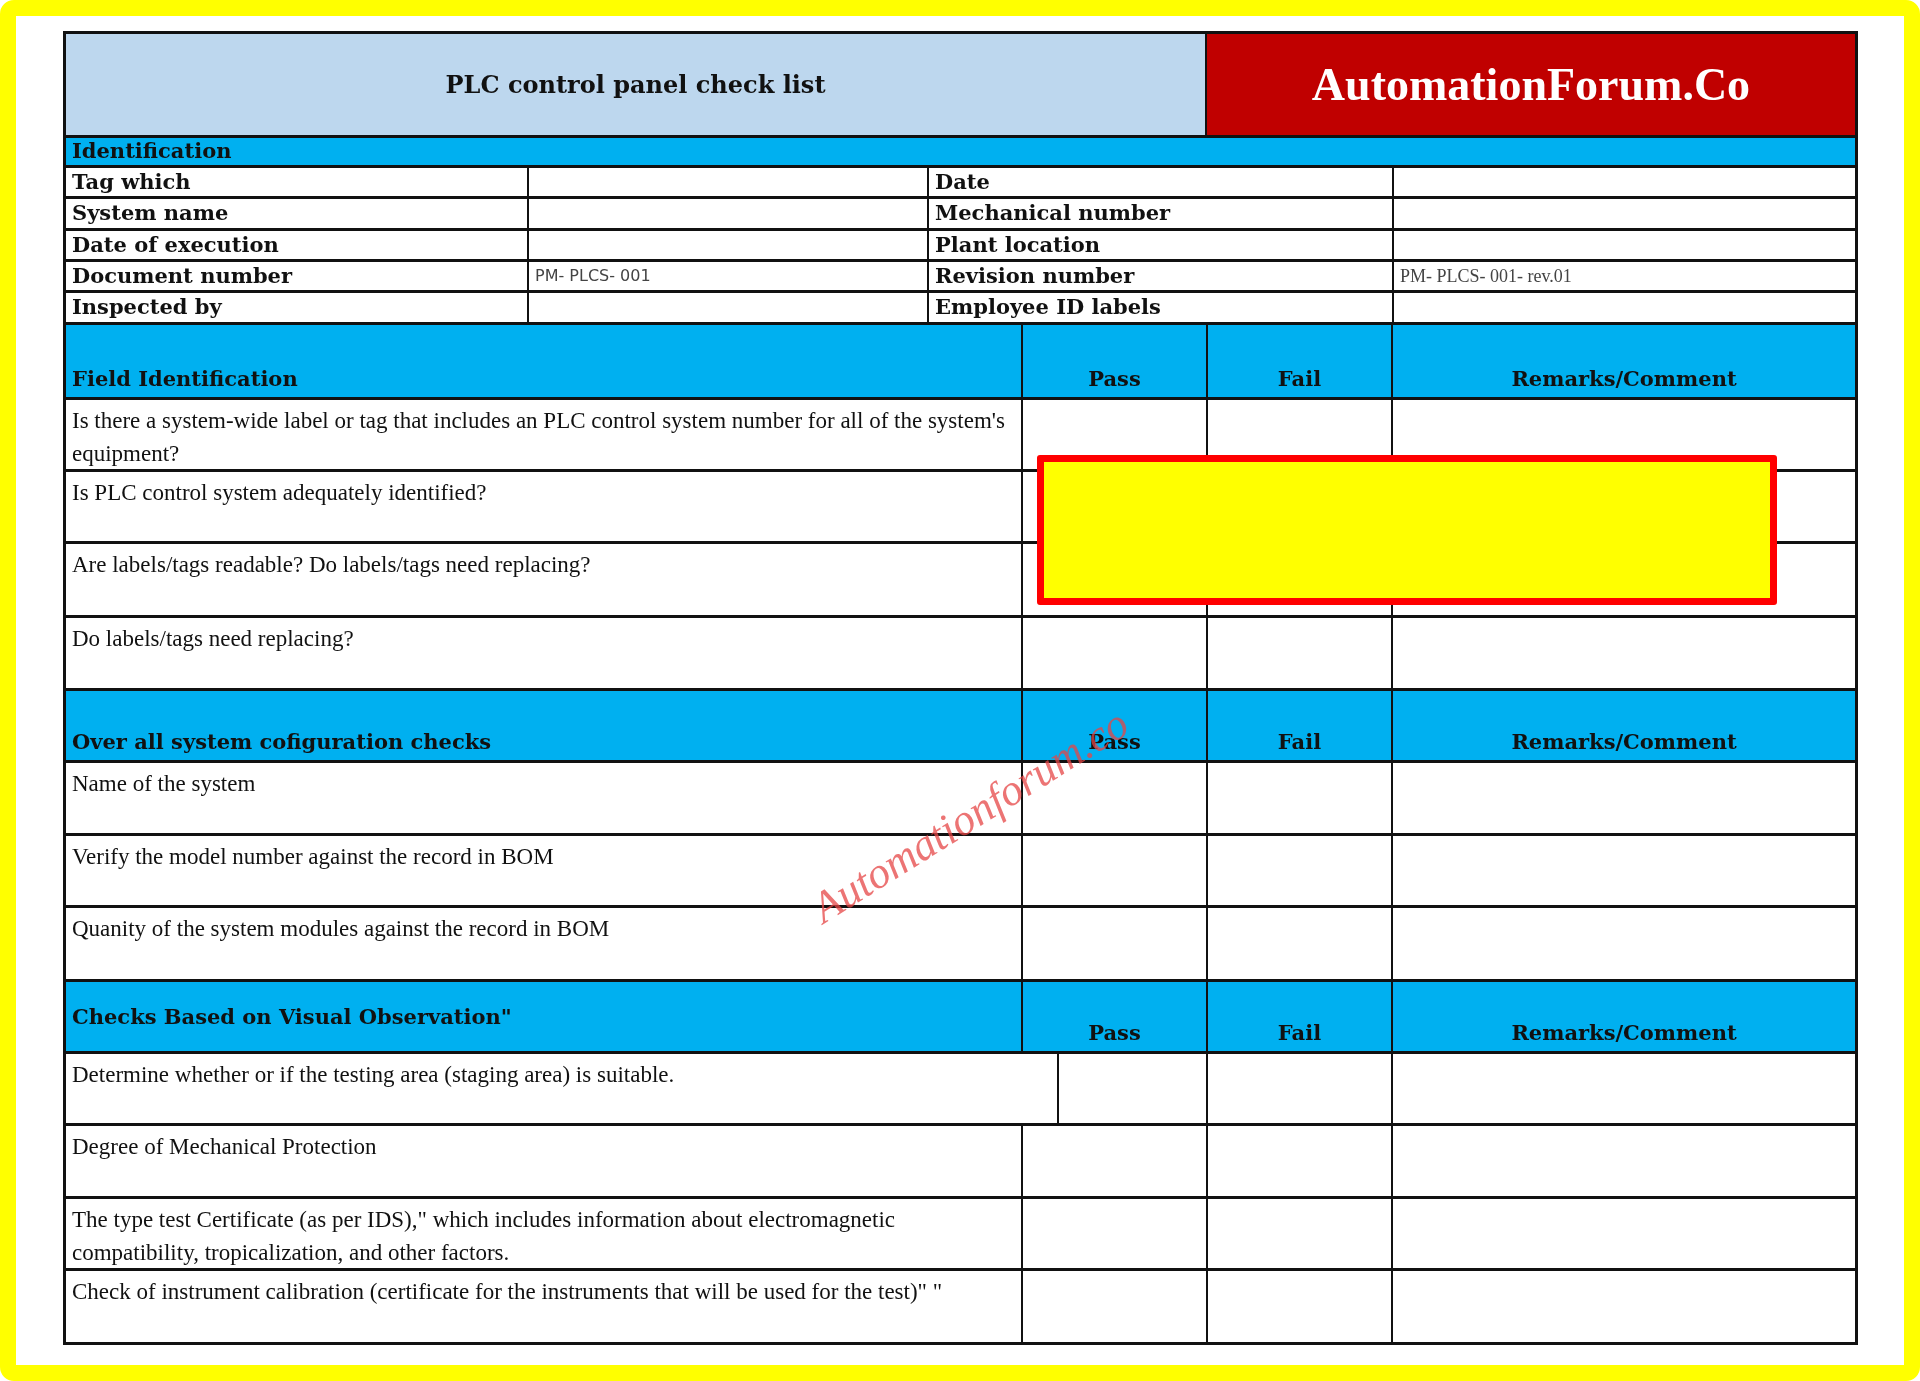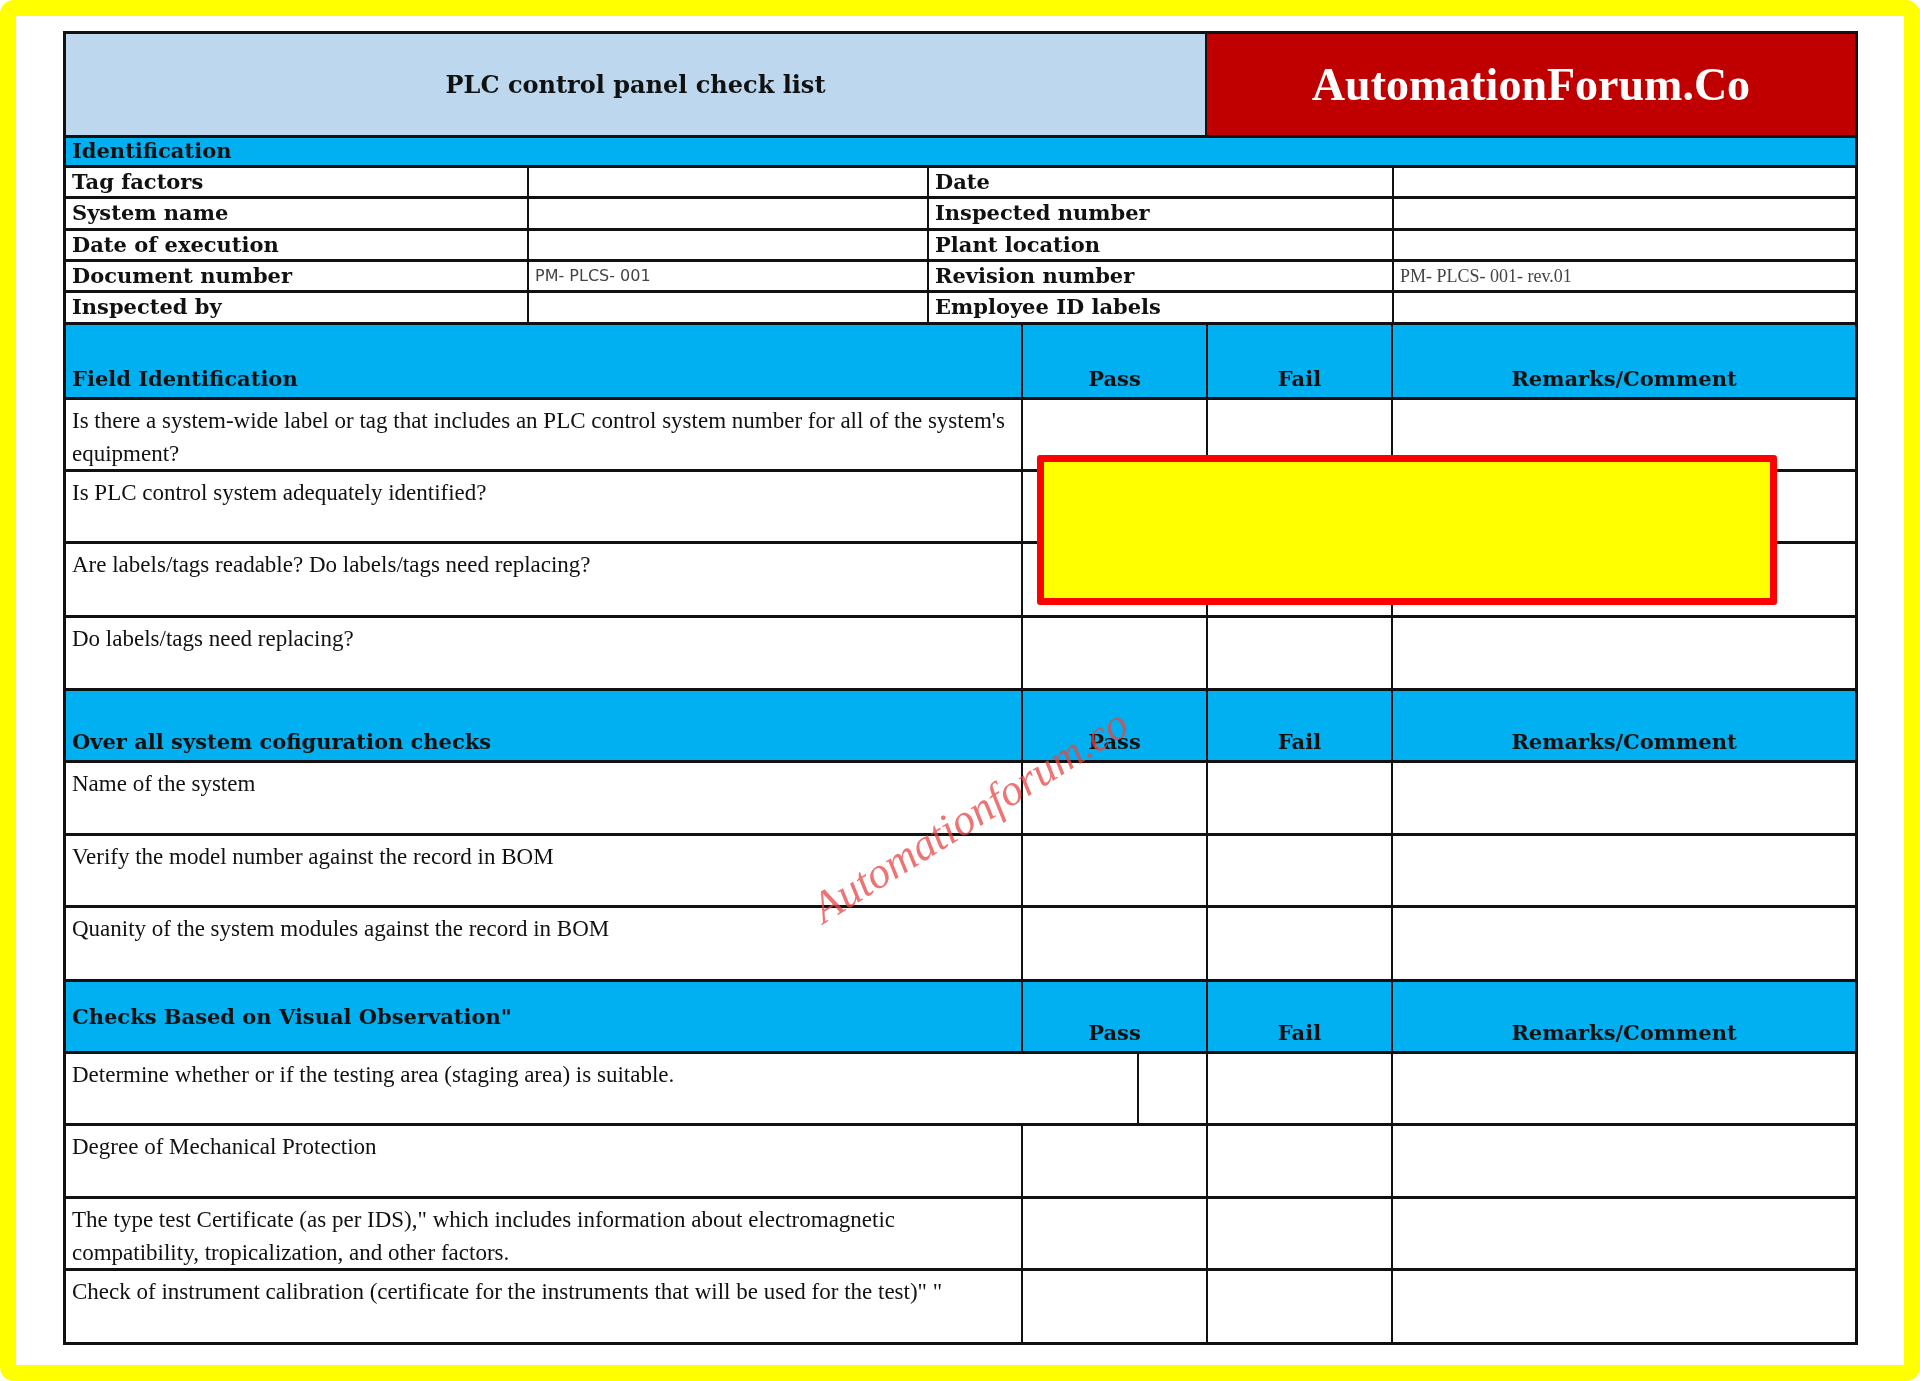--- a/index.html
+++ b/index.html
@@ -65,28 +65,28 @@
   <span>PLC control panel check list</span>
 </div>
 <div class="abs hdr-brand">
   <span>AutomationForum.Co</span>
 </div>
 
 <div class="abs band id-band">Identification</div>
 
 <div>
 
-  <div class="abs cell leftb id-label" style="left:63px;top:168px;width:466px;height:31px;">Tag factors</div>
+  <div class="abs cell leftb id-label" style="left:63px;top:168px;width:466px;height:31px;">Tag which</div>
   <div class="abs cell id-value" style="left:529px;top:168px;width:400px;height:31px;"></div>
   <div class="abs cell id-label" style="left:929px;top:168px;width:465px;height:31px;">Date</div>
   <div class="abs cell rightb id-value" style="left:1394px;top:168px;width:464px;height:31px;"></div>
 
   <div class="abs cell leftb id-label" style="left:63px;top:199px;width:466px;height:32px;">System name</div>
   <div class="abs cell id-value" style="left:529px;top:199px;width:400px;height:32px;"></div>
-  <div class="abs cell id-label" style="left:929px;top:199px;width:465px;height:32px;">Inspected number</div>
+  <div class="abs cell id-label" style="left:929px;top:199px;width:465px;height:32px;">Mechanical number</div>
   <div class="abs cell rightb id-value" style="left:1394px;top:199px;width:464px;height:32px;"></div>
 
   <div class="abs cell leftb id-label" style="left:63px;top:231px;width:466px;height:31px;">Date of execution</div>
   <div class="abs cell id-value" style="left:529px;top:231px;width:400px;height:31px;"></div>
   <div class="abs cell id-label" style="left:929px;top:231px;width:465px;height:31px;">Plant location</div>
   <div class="abs cell rightb id-value" style="left:1394px;top:231px;width:464px;height:31px;"></div>
 
   <div class="abs cell leftb id-label" style="left:63px;top:262px;width:466px;height:31px;">Document number</div>
   <div class="abs cell id-value" style="left:529px;top:262px;width:400px;height:31px;">PM- PLCS- 001</div>
   <div class="abs cell id-label" style="left:929px;top:262px;width:465px;height:31px;">Revision number</div>
@@ -156,21 +156,21 @@
   </div>
 </div>
 
 <div>
   <div class="abs band sec-head leftb" style="left:63px;top:982px;width:960px;height:72px;border-right:2px solid #111;align-items:center;padding-bottom:0;">Checks Based on Visual Observation"</div>
   <div class="abs band sec-col" style="left:1023px;top:982px;width:185px;height:72px;border-left:none;border-right:2px solid #111;">Pass</div>
   <div class="abs band sec-col" style="left:1208px;top:982px;width:185px;height:72px;border-left:none;border-right:2px solid #111;">Fail</div>
   <div class="abs band sec-col" style="left:1393px;top:982px;width:465px;height:72px;border-left:none;">Remarks/Comment</div>
 
   <div>
-    <div class="abs cell leftb q" style="left:63px;top:1054px;width:1076px;height:72px;">Determine whether or if the testing area (staging area) is suitable.</div>
+    <div class="abs cell leftb q" style="left:63px;top:1054px;width:996px;height:72px;">Determine whether or if the testing area (staging area) is suitable.</div>
     <div class="abs cell" style="left:1023px;top:1054px;width:185px;height:72px;"></div>
     <div class="abs cell" style="left:1208px;top:1054px;width:185px;height:72px;"></div>
     <div class="abs cell rightb" style="left:1393px;top:1054px;width:465px;height:72px;"></div>
   </div>
   <div>
     <div class="abs cell leftb q" style="left:63px;top:1126px;width:960px;height:73px;">Degree of Mechanical Protection</div>
     <div class="abs cell" style="left:1023px;top:1126px;width:185px;height:73px;"></div>
     <div class="abs cell" style="left:1208px;top:1126px;width:185px;height:73px;"></div>
     <div class="abs cell rightb" style="left:1393px;top:1126px;width:465px;height:73px;"></div>
   </div>

